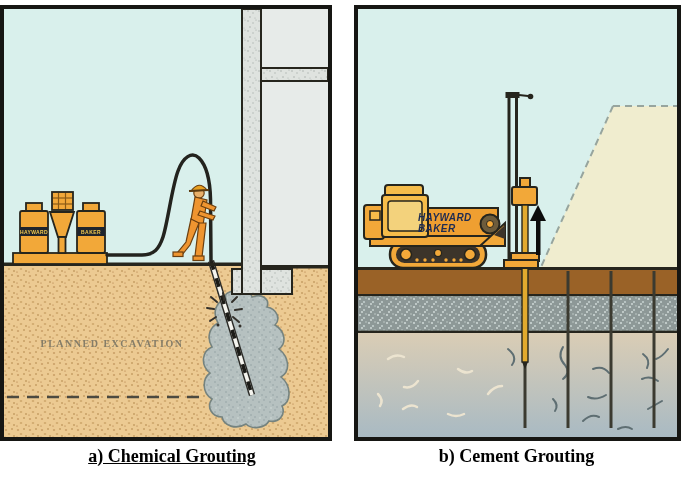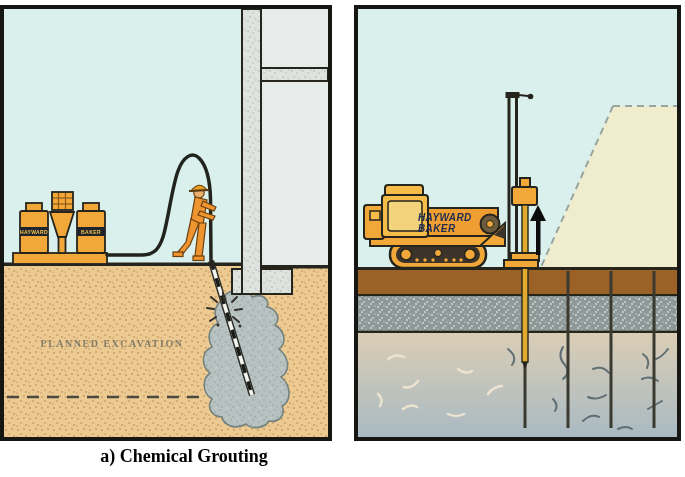--- a/index.html
+++ b/index.html
@@ -4,21 +4,21 @@
 <style>
   html,body{margin:0;padding:0;background:#ffffff;}
   .fig{position:relative;width:685px;height:477px;background:#ffffff;overflow:hidden;
        font-family:"Liberation Serif",serif;}
   .panel{position:absolute;top:5px;border:4px solid #161613;background:#ec4899;box-sizing:content-box;}
   .panel-left{left:0;width:324px;height:428px;}
   .panel-right{left:354px;width:319px;height:428px;}
   .panel svg{display:block;width:100%;height:100%;}
   .caption{position:absolute;top:446px;height:26px;text-align:center;
            font-weight:bold;font-size:18px;color:#000;font-family:"Liberation Serif",serif;}
-  .caption-left{left:12px;width:344px;}
+  .caption-left{left:0px;width:344px;text-decoration:underline;}
   .caption-right{left:348px;width:337px;}
   text{font-family:"Liberation Sans",sans-serif;}
   .soil-label{font-family:"Liberation Serif",serif;font-weight:bold;letter-spacing:1.5px;}
   .tank-label{font-weight:bold;letter-spacing:.4px;}
   .rig-label{font-weight:bold;font-style:italic;letter-spacing:.4px;}
 </style>
 </head>
 <body>
 
 <div class="fig">
@@ -246,13 +246,14 @@
       </g>
 
       <g fill="#0c0c0c">
         <polygon points="180,196 172,212 188,212"></polygon>
         <rect x="178" y="212" width="4.5" height="34"></rect>
       </g>
     </svg>
   </div>
 
   <div class="caption caption-left">a) Chemical Grouting</div>
+  <div class="caption caption-right">b) Cement Grouting</div>
 </div>
 
 </body></html>

